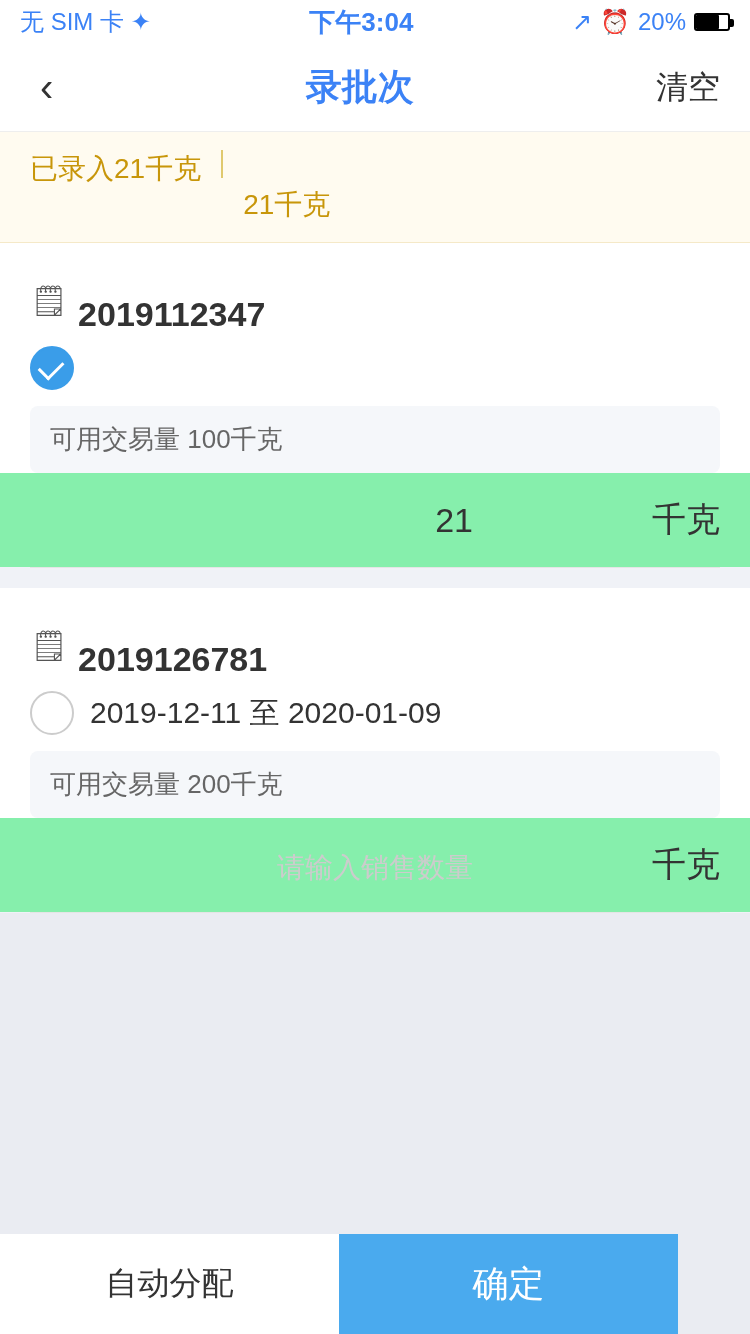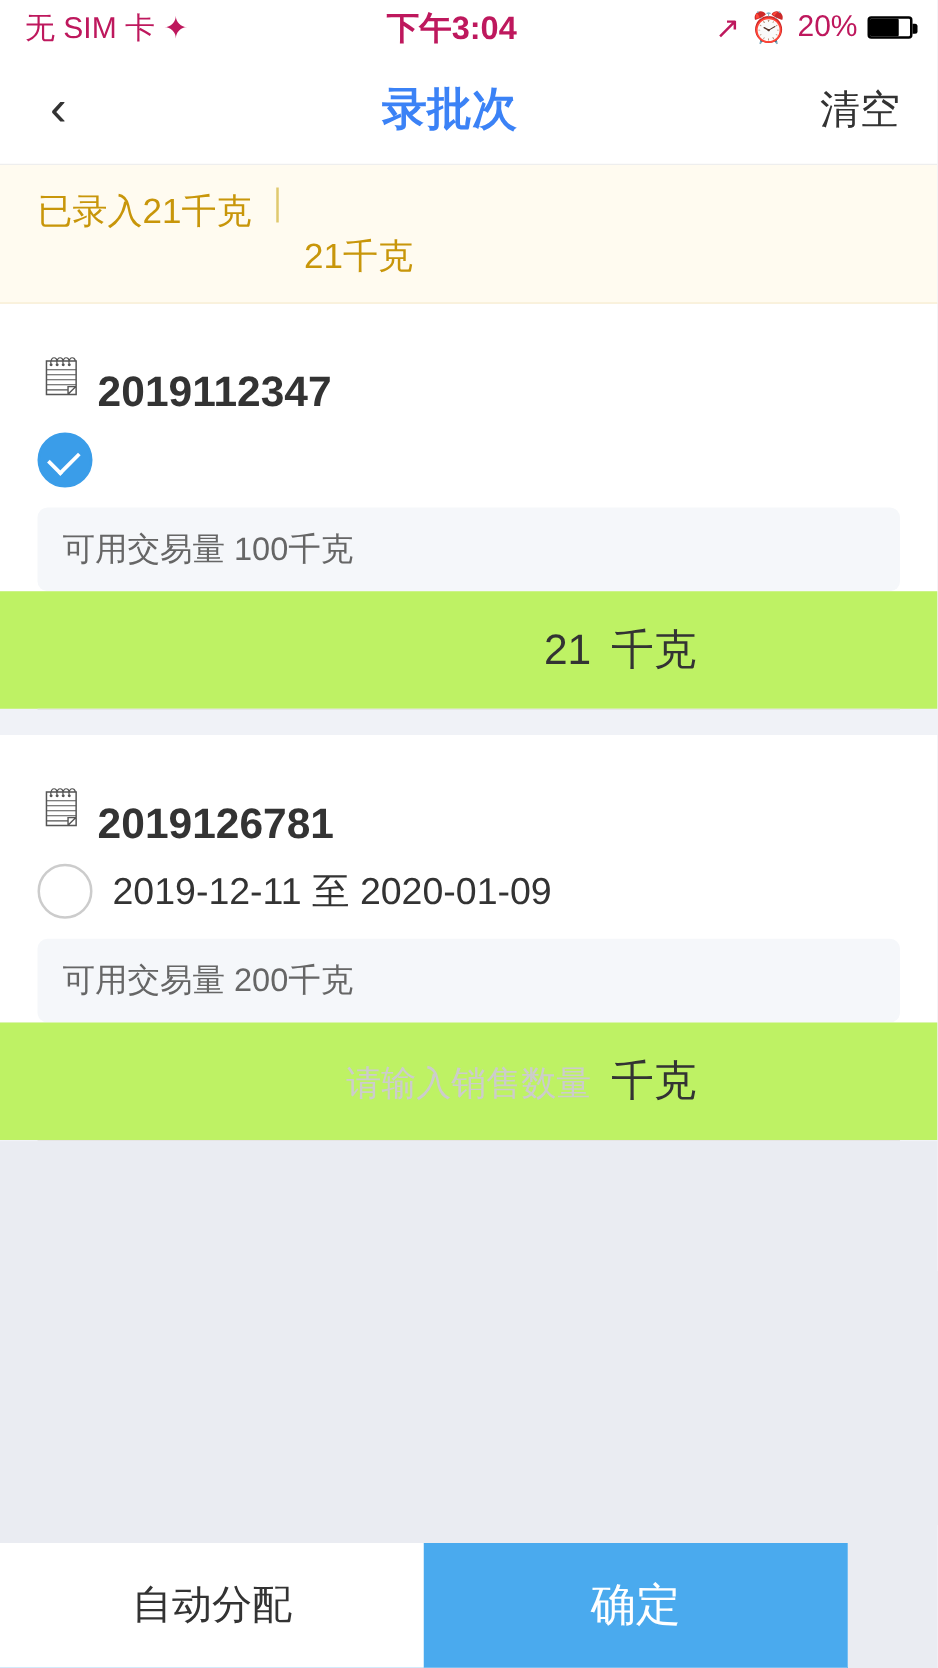--- a/index.html
+++ b/index.html
@@ -16,21 +16,21 @@
     
     .status-bar {
       width: 750px;
       height: 44px;
       background: #fff;
       display: flex;
       align-items: center;
       justify-content: space-between;
       padding: 0 20px;
       font-size: 24px;
-      color: #be185d;
+      color: #3b82f6;
     }
     .status-left {
       display: flex;
       align-items: center;
       gap: 10px;
     }
     .status-center {
       font-weight: 600;
       font-size: 26px;
     }
@@ -158,23 +158,23 @@
       padding: 16px 20px;
       margin-bottom: 0;
       font-size: 26px;
       color: #666;
     }
 
     
     .input-row {
       display: flex;
       align-items: center;
-      justify-content: flex-start;
+      justify-content: space-between;
       padding: 24px 30px;
-      background: #bef264;
+      background: #86efac;
       gap: 16px;
     }
     .qty-input {
       text-align: right;
       font-size: 34px;
       color: #333;
       border: none;
       outline: none;
       background: transparent;
       min-width: 200px;

